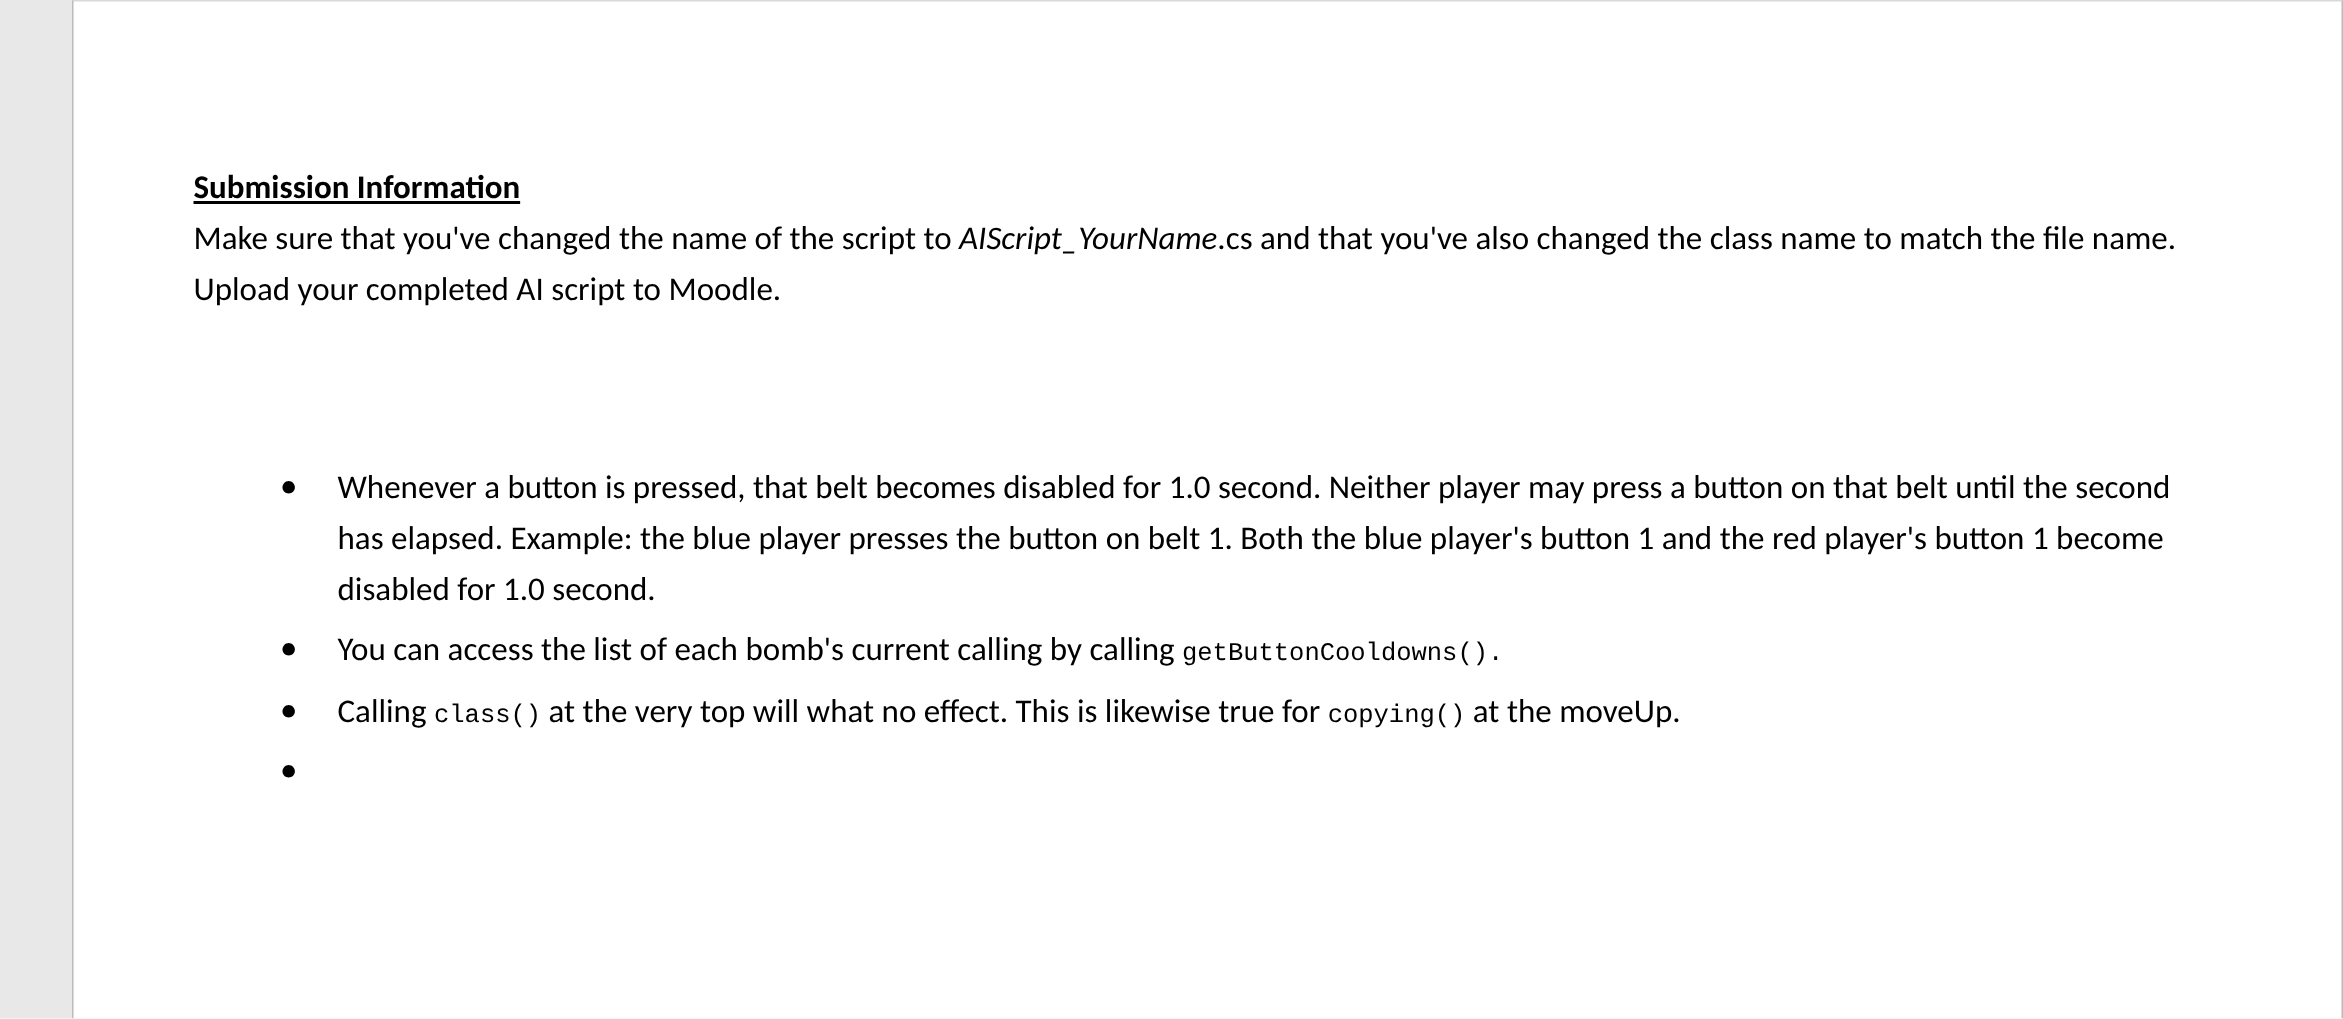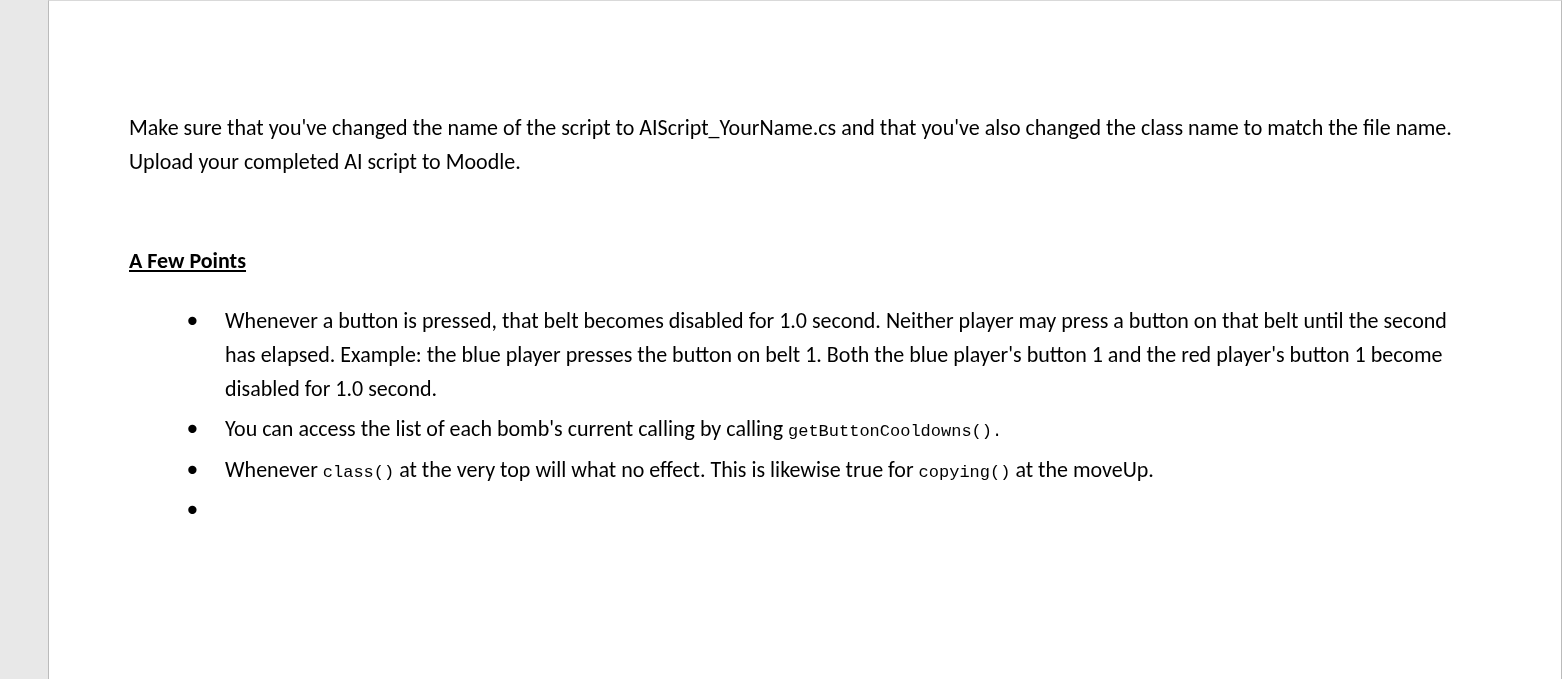--- a/index.html
+++ b/index.html
@@ -32,20 +32,21 @@
       text-decoration: underline;
       font-size: 22px;
       margin-bottom: 4px;
     }
     .paragraph {
       line-height: 1.55;
       font-size: 22px;
       margin-bottom: 6px;
     }
     .italic {
+      font-style: italic;
     }
     .code {
       font-family: 'Courier New', Courier, monospace;
       font-size: 17px;
     }
     .section-gap {
       height: 62px;
     }
     ul.points {
       list-style: none;
@@ -65,40 +66,40 @@
       top: 0;
       font-size: 18px;
       line-height: 1.8;
     }
   </style>
 </head>
 <body>
 
 <div class="page">
 
+  <div class="section-heading">Submission Information</div>
 
   <div class="paragraph">
     <span>Make sure that you've changed the name of the script to </span><span class="italic">AIScript_YourName</span><span>.cs</span><span> and that you've also changed the class name to match the file name. Upload your completed AI script to Moodle.</span>
   </div>
 
   <div class="section-gap"></div>
 
-  <div class="section-heading">A Few Points</div>
 
   <ul class="points">
     <li>
       <span class="bullet">●</span>
       <span>Whenever a button is pressed, that belt becomes disabled for 1.0 second. Neither player may press a button on that belt until the second has elapsed.  Example:  the blue player presses the button on belt 1.  Both the blue player's button 1 and the red player's button 1 become disabled for 1.0 second.</span>
     </li>
     <li>
       <span class="bullet">●</span>
       <span>You can access the list of each bomb's current calling by calling </span><span class="code">getButtonCooldowns().</span><span></span>
     </li>
     <li>
       <span class="bullet">●</span>
-      <span>Whenever </span><span class="code">class()</span><span> at the very top will what no effect.  This is likewise true for </span><span class="code">copying()</span><span> at the moveUp.</span>
+      <span>Calling </span><span class="code">class()</span><span> at the very top will what no effect.  This is likewise true for </span><span class="code">copying()</span><span> at the moveUp.</span>
     </li>
     <li>
       <span class="bullet">●</span>
     </li>
   </ul>
 
 </div>
 
 </body></html>

